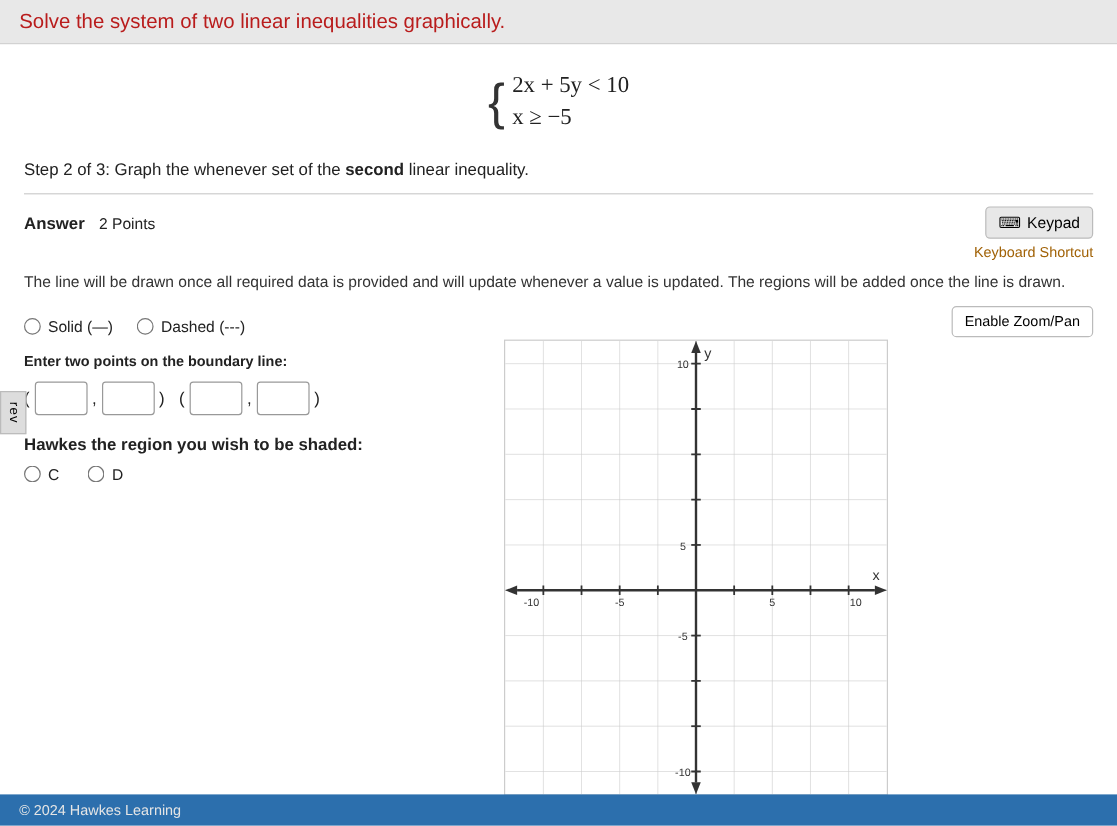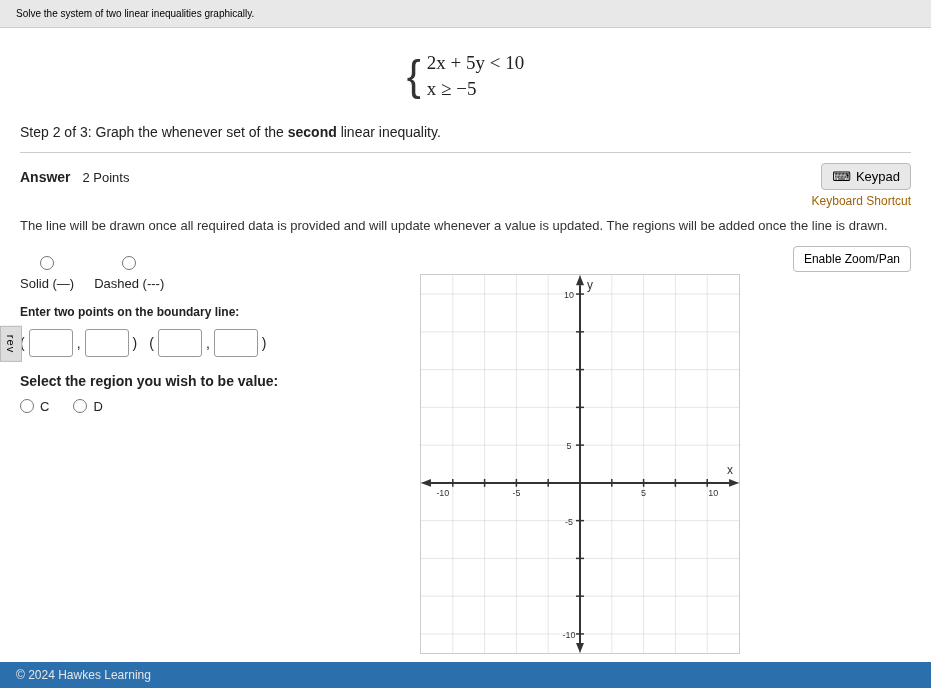--- a/index.html
+++ b/index.html
@@ -16,22 +16,22 @@
       background: #fff;
       width: 931px;
       min-height: 688px;
       position: relative;
       display: flex;
       flex-direction: column;
     }
     .top-banner {
       background: #e8e8e8;
       padding: 8px 16px;
-      font-size: 10px;
-      color: #000000;
+      font-size: 17px;
+      color: #b91c1c;
       border-bottom: 1px solid #ccc;
     }
     .system-section {
       padding: 16px 20px 8px 20px;
       background: #fff;
     }
     .inequality-system {
       display: flex;
       justify-content: center;
       margin: 8px 0 12px 0;
@@ -142,24 +142,23 @@
       margin-bottom: 10px;
     }
     .radio-group {
       display: flex;
       align-items: center;
       gap: 20px;
       margin-bottom: 14px;
     }
     .radio-option {
       display: flex;
-      align-items: center;
+      align-items: flex-start;
       gap: 6px;
       font-size: 13px;
-      flex-direction: column;
     }
     .radio-option input[type="radio"] {
       width: 14px;
       height: 14px;
       cursor: pointer;
     }
     .points-label-text {
       font-size: 12px;
       font-weight: bold;
       margin-bottom: 10px;
@@ -312,21 +311,21 @@
         <span>,</span>
         <input type="text" class="coord-input" style="">
         <span>)</span>
         <span style="margin-left:8px">(</span>
         <input type="text" class="coord-input" style="">
         <span>,</span>
         <input type="text" class="coord-input" style="">
         <span>)</span>
       </div>
 
-      <div class="shade-label">Select the region you wish to be value:</div>
+      <div class="shade-label">Hawkes the region you wish to be shaded:</div>
       <div class="shade-radio-group">
         <label class="shade-option">
           <input type="radio" name="shade" value="C" style="">
           <span>C</span>
         </label>
         <label class="shade-option">
           <input type="radio" name="shade" value="D" style="">
           <span>D</span>
         </label>
       </div>

